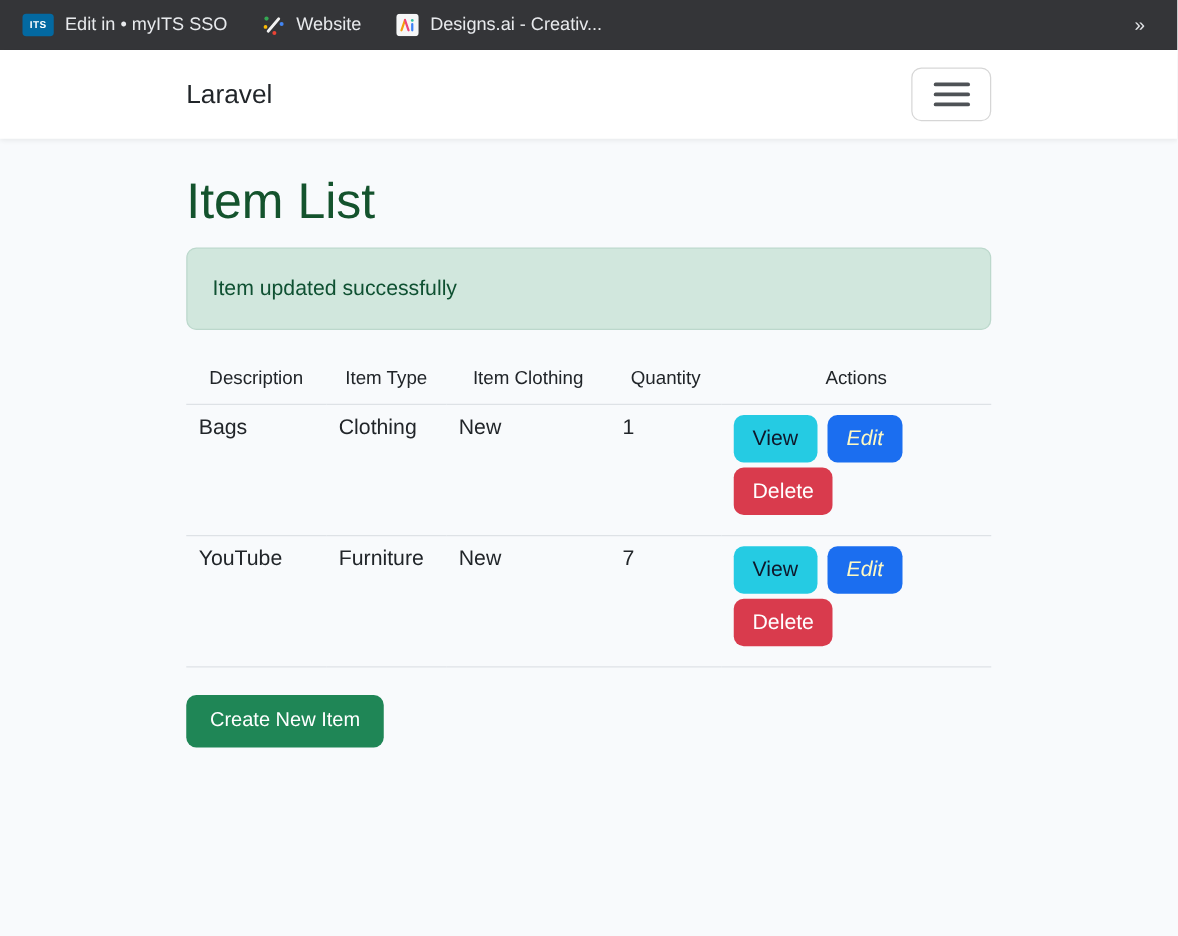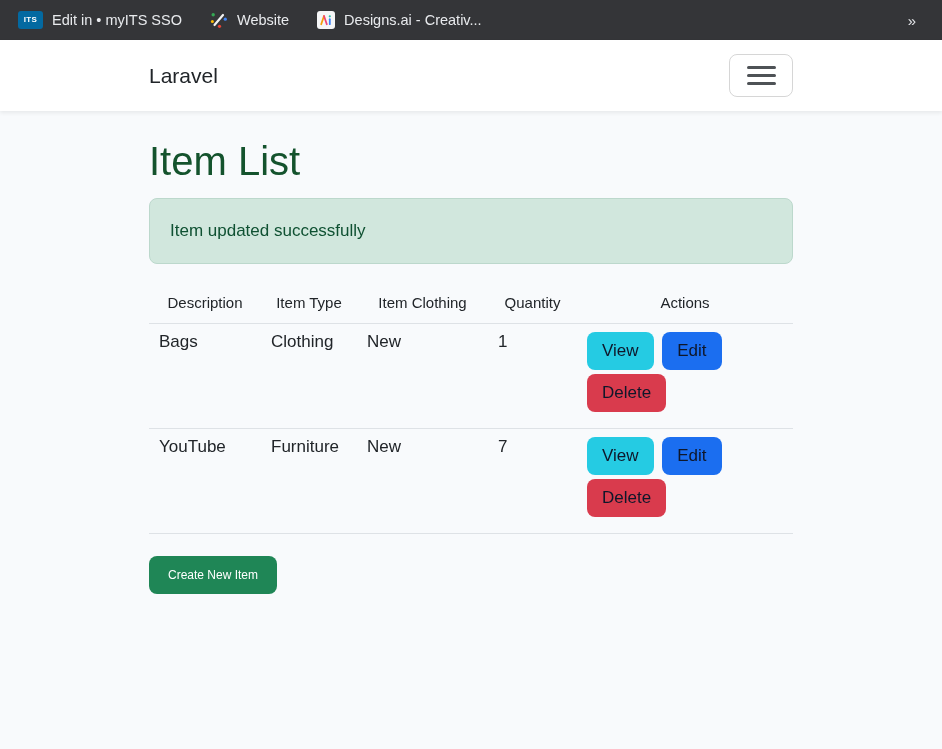--- a/index.html
+++ b/index.html
@@ -73,25 +73,25 @@
     vertical-align:top;font-size:17px;padding:8px 10px 12px;
     border-bottom:1px solid var(--border);color:var(--text);
   }
   .c1{width:112px;} .c2{width:96px;} .c3{width:131px;} .c4{width:89px;}
   .btn{
     display:inline-block;border:none;border-radius:8px;font-size:17px;
     padding:9px 15px;margin:0 4px 4px 0;cursor:pointer;
     font-family:"Liberation Sans",sans-serif;
   }
   .btn-view{background:var(--info);color:#0f172a;}
-  .btn-edit{background:var(--primary);color:#0f172a;}
-  .btn-delete{background:var(--danger);color:#0f172a;}
+  .btn-edit{background:var(--primary);color:#fef9c3;font-style:italic;}
+  .btn-delete{background:var(--danger);color:#ffffff;}
   .btn-create{
     background:var(--success);color:#fff;border:none;border-radius:8px;
-    font-size:12px;padding:12px 19px;margin-top:22px;cursor:pointer;
+    font-size:16px;padding:12px 19px;margin-top:22px;cursor:pointer;
     font-family:"Liberation Sans",sans-serif;
   }
 </style>
 </head>
 <body>
 
 <div class="bookmarks-bar">
 
   <div class="bookmark">
     <span class="bm-icon its-badge">ITS</span>

